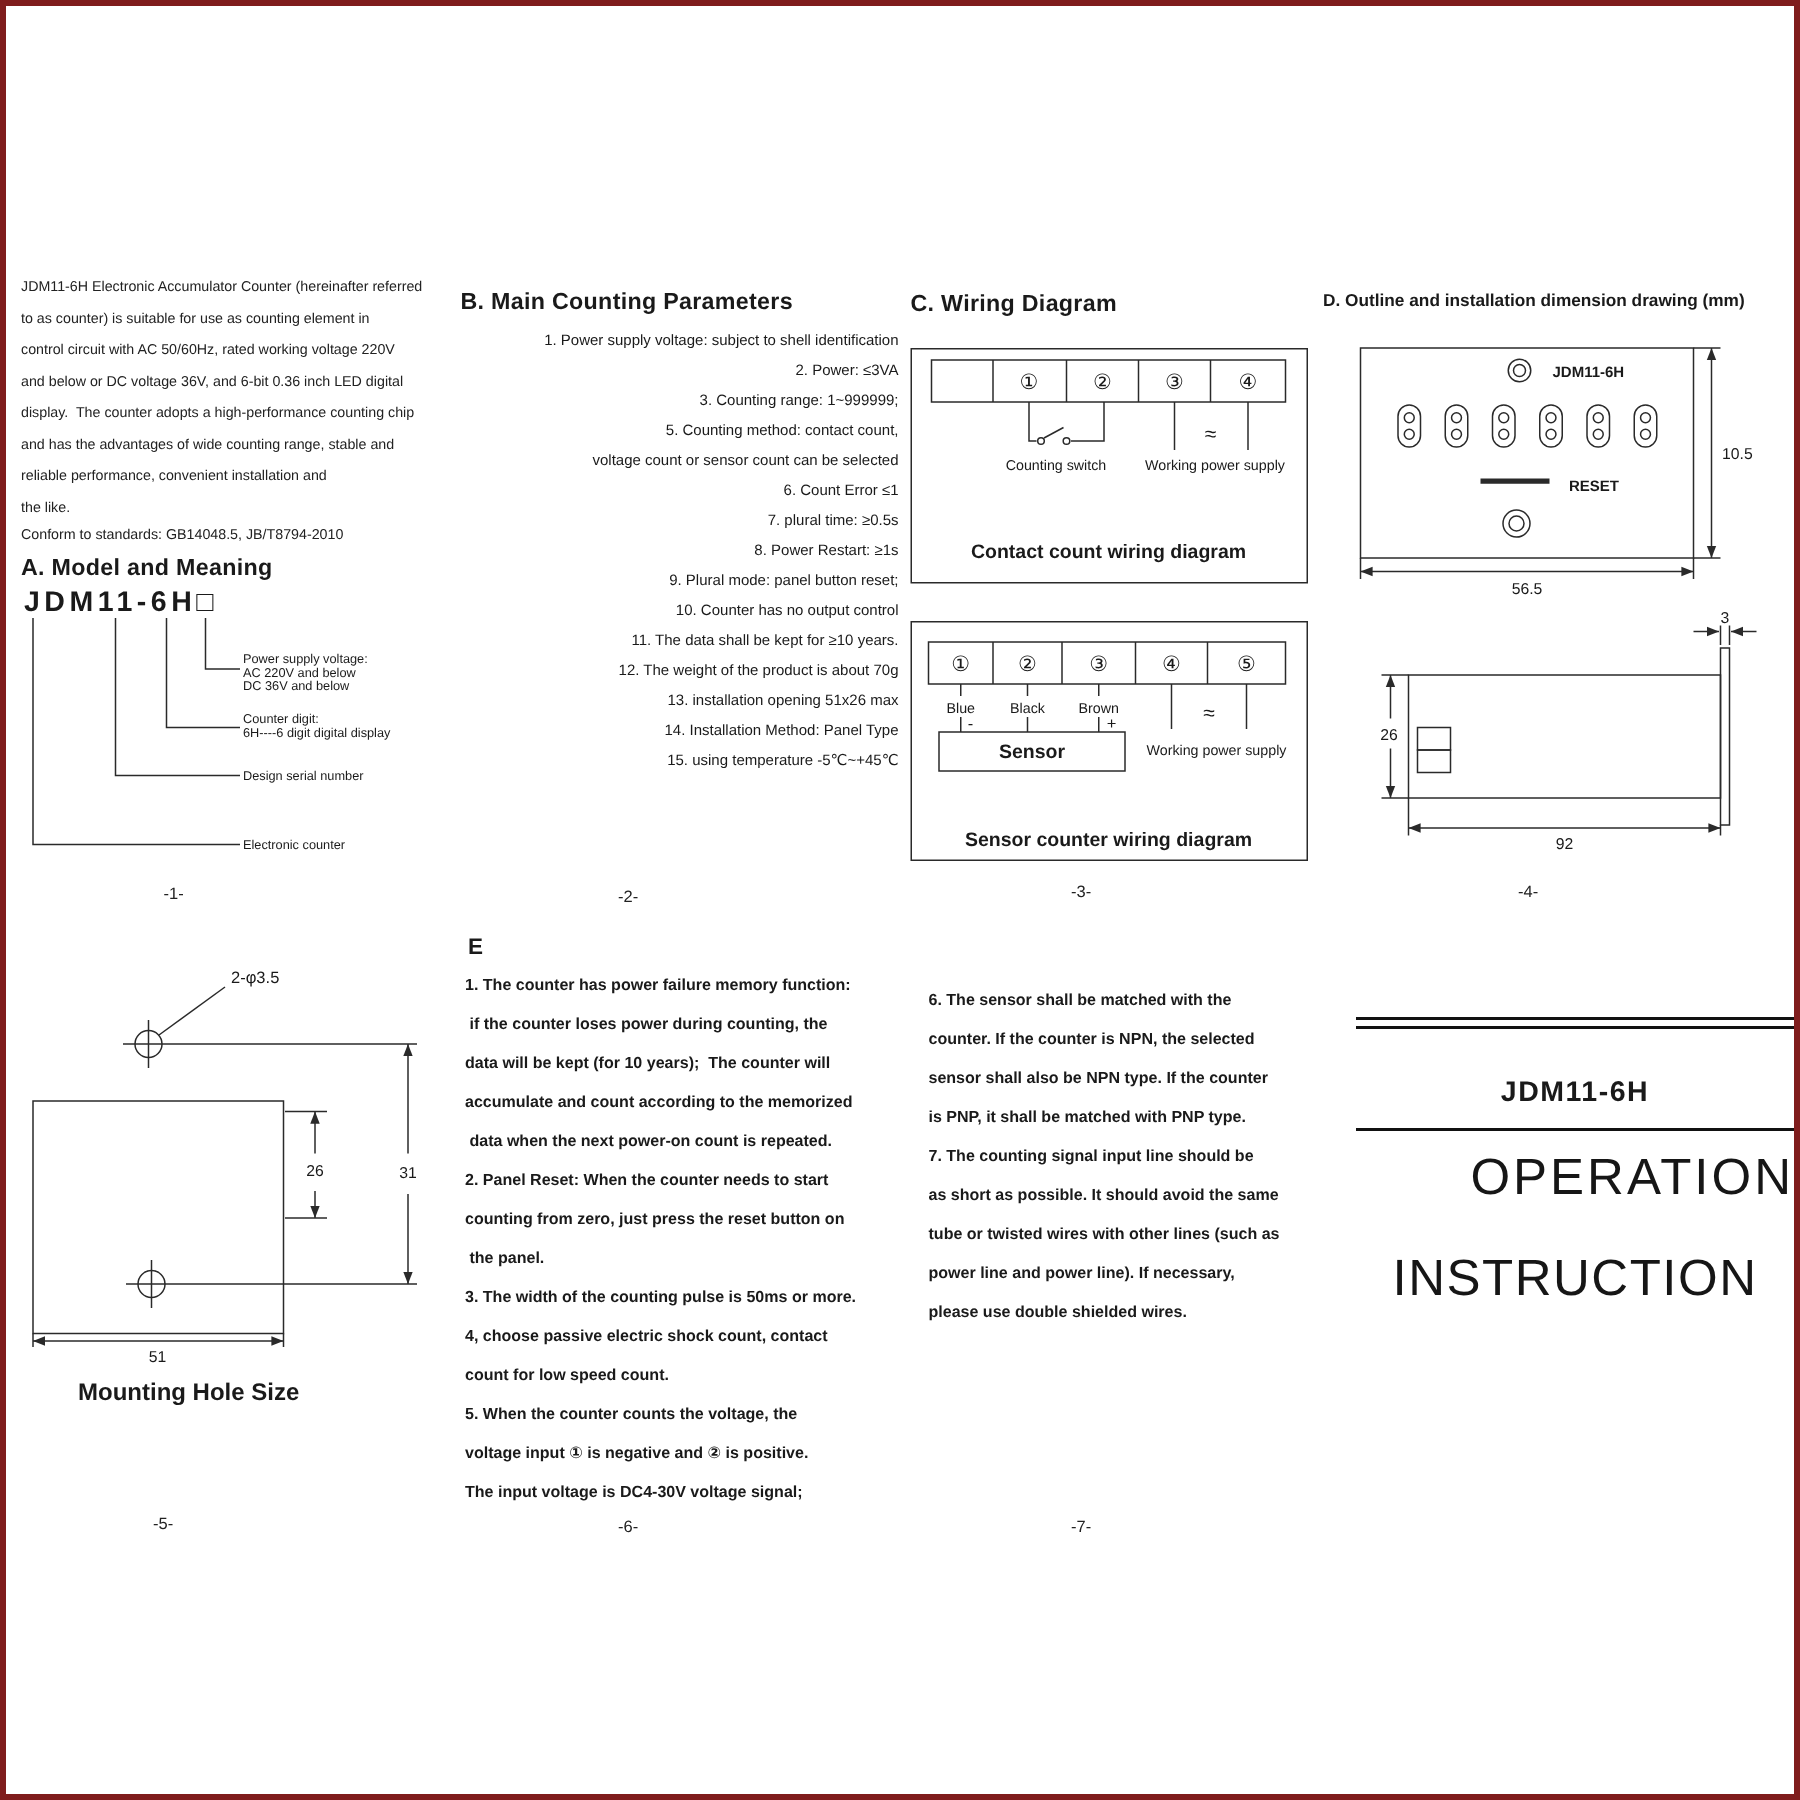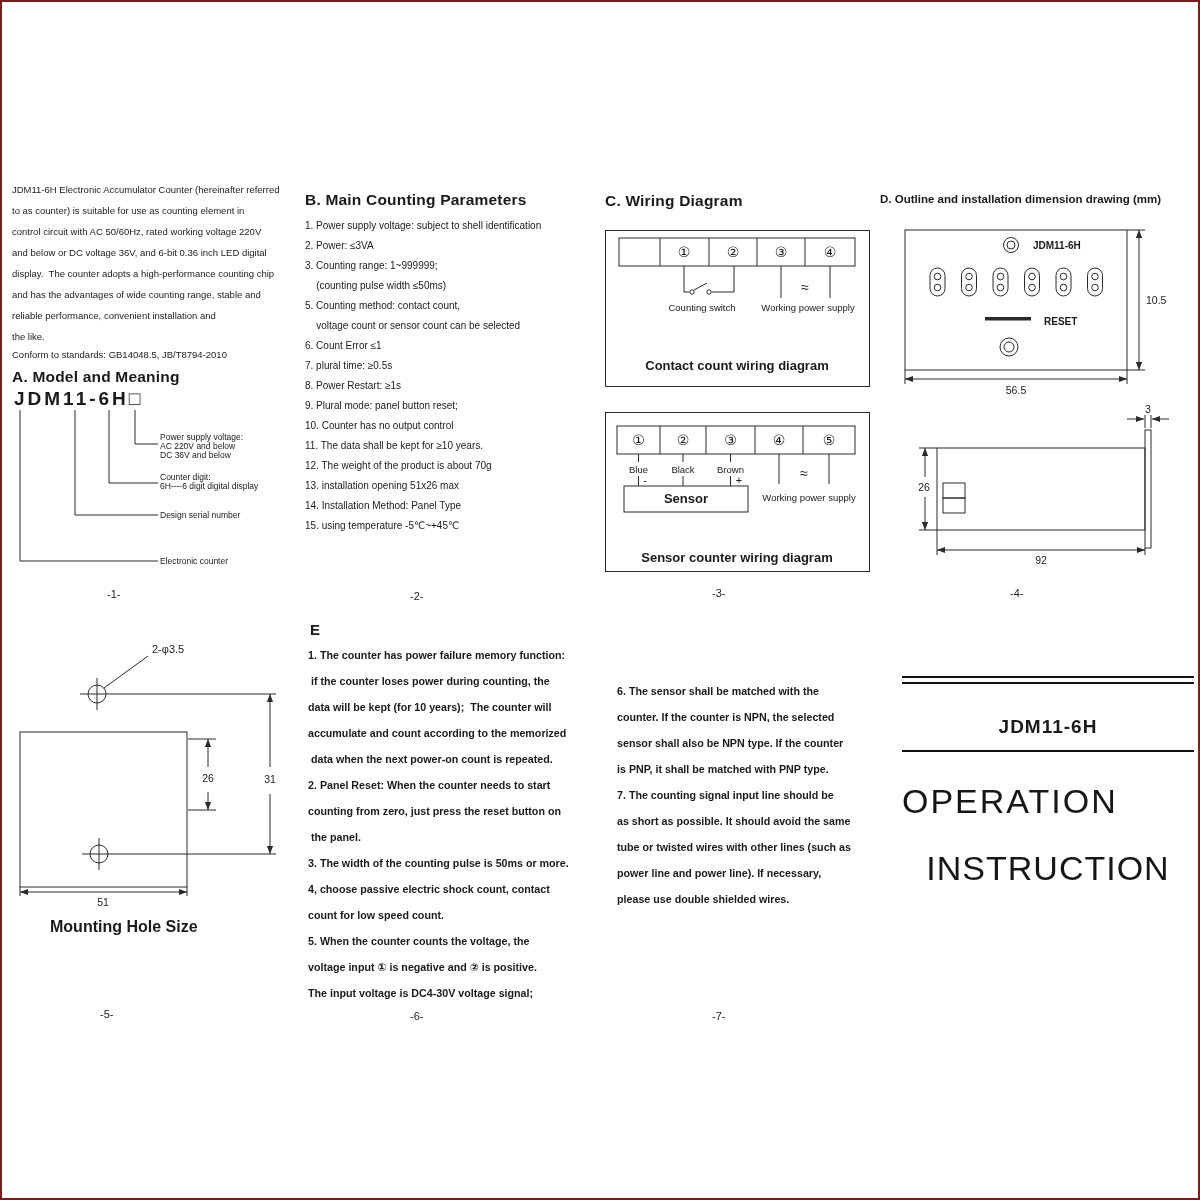--- a/index.html
+++ b/index.html
@@ -1,27 +1,27 @@
 <!DOCTYPE html>
 <html><head>
 <meta charset="utf-8">
 <style>
   * { margin:0; padding:0; box-sizing:border-box; }
   html,body { background:#fff; }
   #page {
     position:relative; width:1200px; height:1200px; background:#fff;
     font-family:"Liberation Sans","DejaVu Sans",sans-serif; color:#1a1a1a;
-    border:2px solid #7f1d1d; overflow:hidden;
+    border:4px solid #7f1d1d; overflow:hidden;
   }
   .abs { position:absolute; }
   .intro { font-size:9.5px; line-height:21px; white-space:pre-wrap; color:#222; }
   .standards { font-size:9.5px; color:#222; }
   .h1 { font-size:15.5px; font-weight:bold; letter-spacing:0.2px; }
   .h1-small { font-size:11.5px; font-weight:bold; white-space:nowrap; }
-  .b-item { font-size:10px; line-height:20px; white-space:pre-wrap; }
+  .b-item { font-size:10px; line-height:20px; white-space:pre-wrap;text-align:right; }
   .e-head { font-size:15px; font-weight:bold; }
   .e-item { font-size:10.7px; font-weight:bold; line-height:26px; white-space:pre-wrap; }
   .pgmark { font-size:11px; color:#222; }
   .mount-caption { font-size:16px; font-weight:bold; }
 
   svg { overflow:visible; }
   svg text { font-family:"Liberation Sans","DejaVu Sans",sans-serif; fill:#1a1a1a; }
   .ln  { fill:none; stroke:#2a2a2a; stroke-width:1; }
   .fillbar { fill:#2a2a2a; stroke:none; }
   .dim { stroke:#2a2a2a; stroke-width:1; fill:none;
@@ -36,21 +36,21 @@
   .mid { text-anchor:middle; }
   .bold { font-weight:bold; }
   .cap { font-size:13px; font-weight:bold; text-anchor:middle; }
   .model-text { font-size:19px; font-weight:bold; letter-spacing:3px; }
 
   .tb { position:absolute; left:900px; top:662px; width:292px; }
   .tb-row { display:flex; justify-content:space-between; font-size:21px; font-weight:bold; letter-spacing:1px; }
   .tb-rule2 { margin-top:12px; height:8px; border-top:2px solid #111; border-bottom:2px solid #111; }
   .tb-model { margin-top:32px; text-align:center; font-size:19px; font-weight:bold; letter-spacing:1px; }
   .tb-rule1 { margin-top:12px; border-top:2px solid #111; }
-  .tb-op  { margin-top:30px; text-align:left; font-size:34px; font-weight:400; letter-spacing:2px; color:#161616; }
+  .tb-op  { margin-top:12px; text-align:right; font-size:34px; font-weight:400; letter-spacing:2px; color:#161616; }
   .tb-ins { margin-top:28px; text-align:center; font-size:34px; font-weight:400; letter-spacing:1px; color:#161616; }
 </style>
 </head>
 <body>
 
 <div id="page">
 
   <svg width="0" height="0" class="abs" aria-hidden="true">
     <defs>
       <marker id="arw" viewBox="0 0 10 10" markerWidth="9" markerHeight="9" refX="9" refY="5" orient="auto-start-reverse">
@@ -88,21 +88,20 @@
     <text x="148" y="176" class="t85">Electronic counter</text>
   </svg>
 
   <div class="abs pgmark" style="left:105px;top:586px">-1-</div>
 
   <div class="abs h1" style="left:303px;top:189px">B. Main Counting Parameters</div>
   <div class="abs" style="left:303px;top:214px;width:292px">
       <div class="b-item">1. Power supply voltage: subject to shell identification</div>
       <div class="b-item">2. Power: ≤3VA</div>
       <div class="b-item">3. Counting range: 1~999999;</div>
-      <div class="b-item">    (counting pulse width ≤50ms)</div>
       <div class="b-item">5. Counting method: contact count,</div>
       <div class="b-item">    voltage count or sensor count can be selected</div>
       <div class="b-item">6. Count Error ≤1</div>
       <div class="b-item">7. plural time: ≥0.5s</div>
       <div class="b-item">8. Power Restart: ≥1s</div>
       <div class="b-item">9. Plural mode: panel button reset;</div>
       <div class="b-item">10. Counter has no output control</div>
       <div class="b-item">11. The data shall be kept for ≥10 years.</div>
       <div class="b-item">12. The weight of the product is about 70g</div>
       <div class="b-item">13. installation opening 51x26 max</div>
@@ -322,21 +321,21 @@
       <div class="e-item">2. Panel Reset: When the counter needs to start
 counting from zero, just press the reset button on
  the panel.</div>
       <div class="e-item">3. The width of the counting pulse is 50ms or more.</div>
       <div class="e-item">4, choose passive electric shock count, contact
 count for low speed count.</div>
       <div class="e-item">5. When the counter counts the voltage, the
 voltage input ① is negative and ② is positive.
 The input voltage is DC4-30V voltage signal;</div>
     </div>
-  <div class="abs" style="left:615px;top:676px;width:280px">
+  <div class="abs" style="left:615px;top:650px;width:280px">
       <div class="e-item">6. The sensor shall be matched with the
 counter. If the counter is NPN, the selected
 sensor shall also be NPN type. If the counter
 is PNP, it shall be matched with PNP type.</div>
       <div class="e-item">7. The counting signal input line should be
 as short as possible. It should avoid the same
 tube or twisted wires with other lines (such as
 power line and power line). If necessary,
 please use double shielded wires.</div>
     </div>

